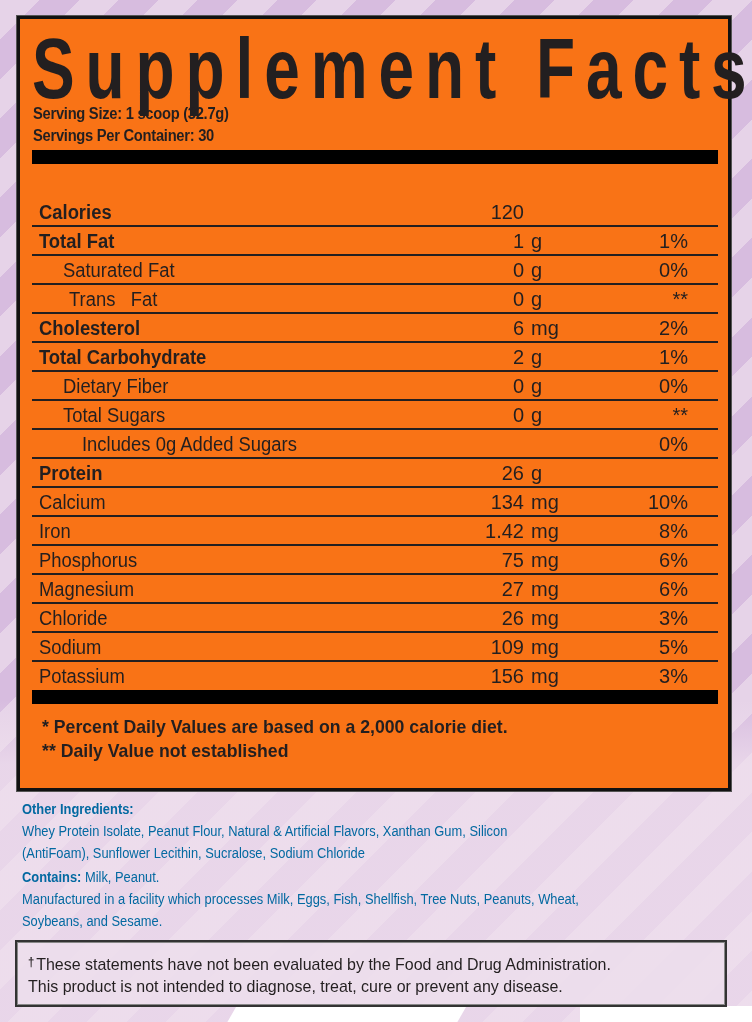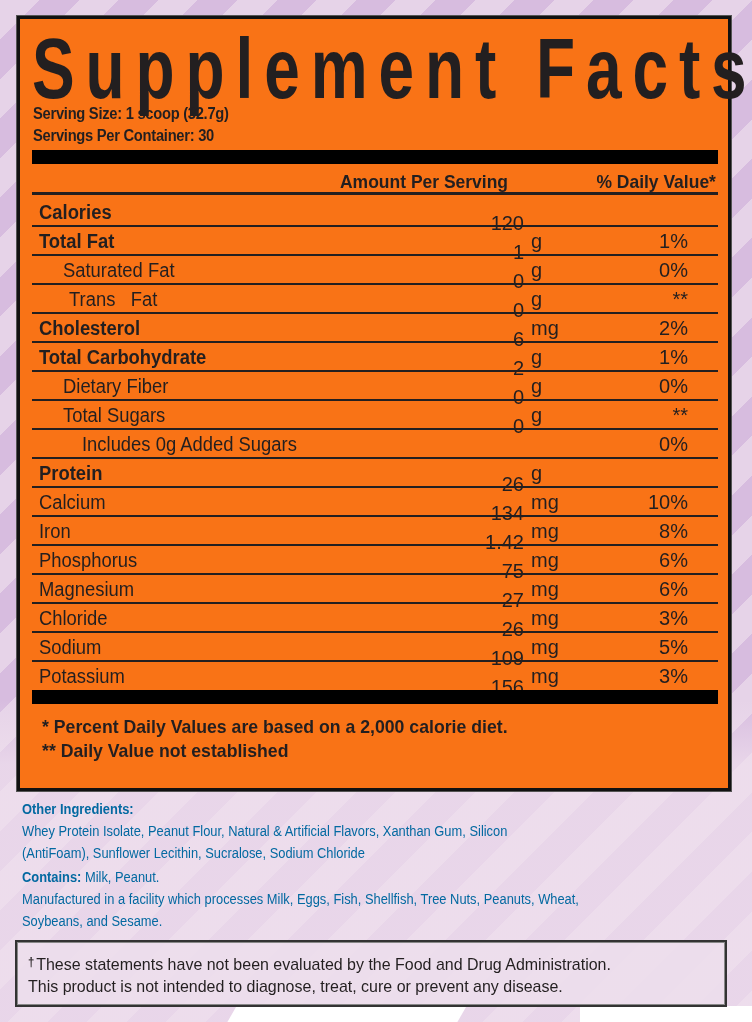--- a/index.html
+++ b/index.html
@@ -91,21 +91,21 @@
     .row .name {
       position: absolute; top: 3px; white-space: nowrap;
       transform: scaleX(0.92); transform-origin: left;
     }
     .row.bold .name { font-weight: bold; }
     .row.lvl0 .name { left: 7px; }
     .row.lvl1 .name { left: 31px; }
     .row.lvl1b .name { left: 37px; }
     .row.lvl2 .name { left: 50px; }
     .row .qty {
-      position: absolute; top: 14px; right: 194px; text-align: center; white-space: nowrap; margin-left: 22px;
+      position: absolute; top: 3px; right: 194px; text-align: center; white-space: nowrap; margin-left: 22px;
     }
     .row .unit {
       position: absolute; top: 3px; left: 499px; white-space: nowrap;
     }
     .row .pct {
       position: absolute; top: 3px; right: 30px; text-align: right; white-space: nowrap;
     }
     .foot {
       position: absolute; left: 22px;
       font-size: 19px; font-weight: bold; white-space: nowrap;
@@ -142,24 +142,20 @@
 
 <div class="white-shape1"></div>
 <div class="white-shape2"></div>
 
 <div class="panel">
   <div class="title">Supplement Facts</div>
   <div class="serving s1">Serving Size: 1 scoop (32.7g)</div>
   <div class="serving s2">Servings Per Container: 30</div>
   <div class="thickbar bar1"></div>
 
-  <div class="hdr">
-    <span class="amt">Amount Per Serving</span>
-    <span class="dv">% Daily Value*</span>
-  </div>
 
   <div class="rows">
     <div class="row bold lvl0">
       <span class="name">Calories</span>
       <span class="qty">120</span>
       <span class="unit"></span>
       <span class="pct"></span>
     </div>
     <div class="row bold lvl0">
       <span class="name">Total Fat</span>

